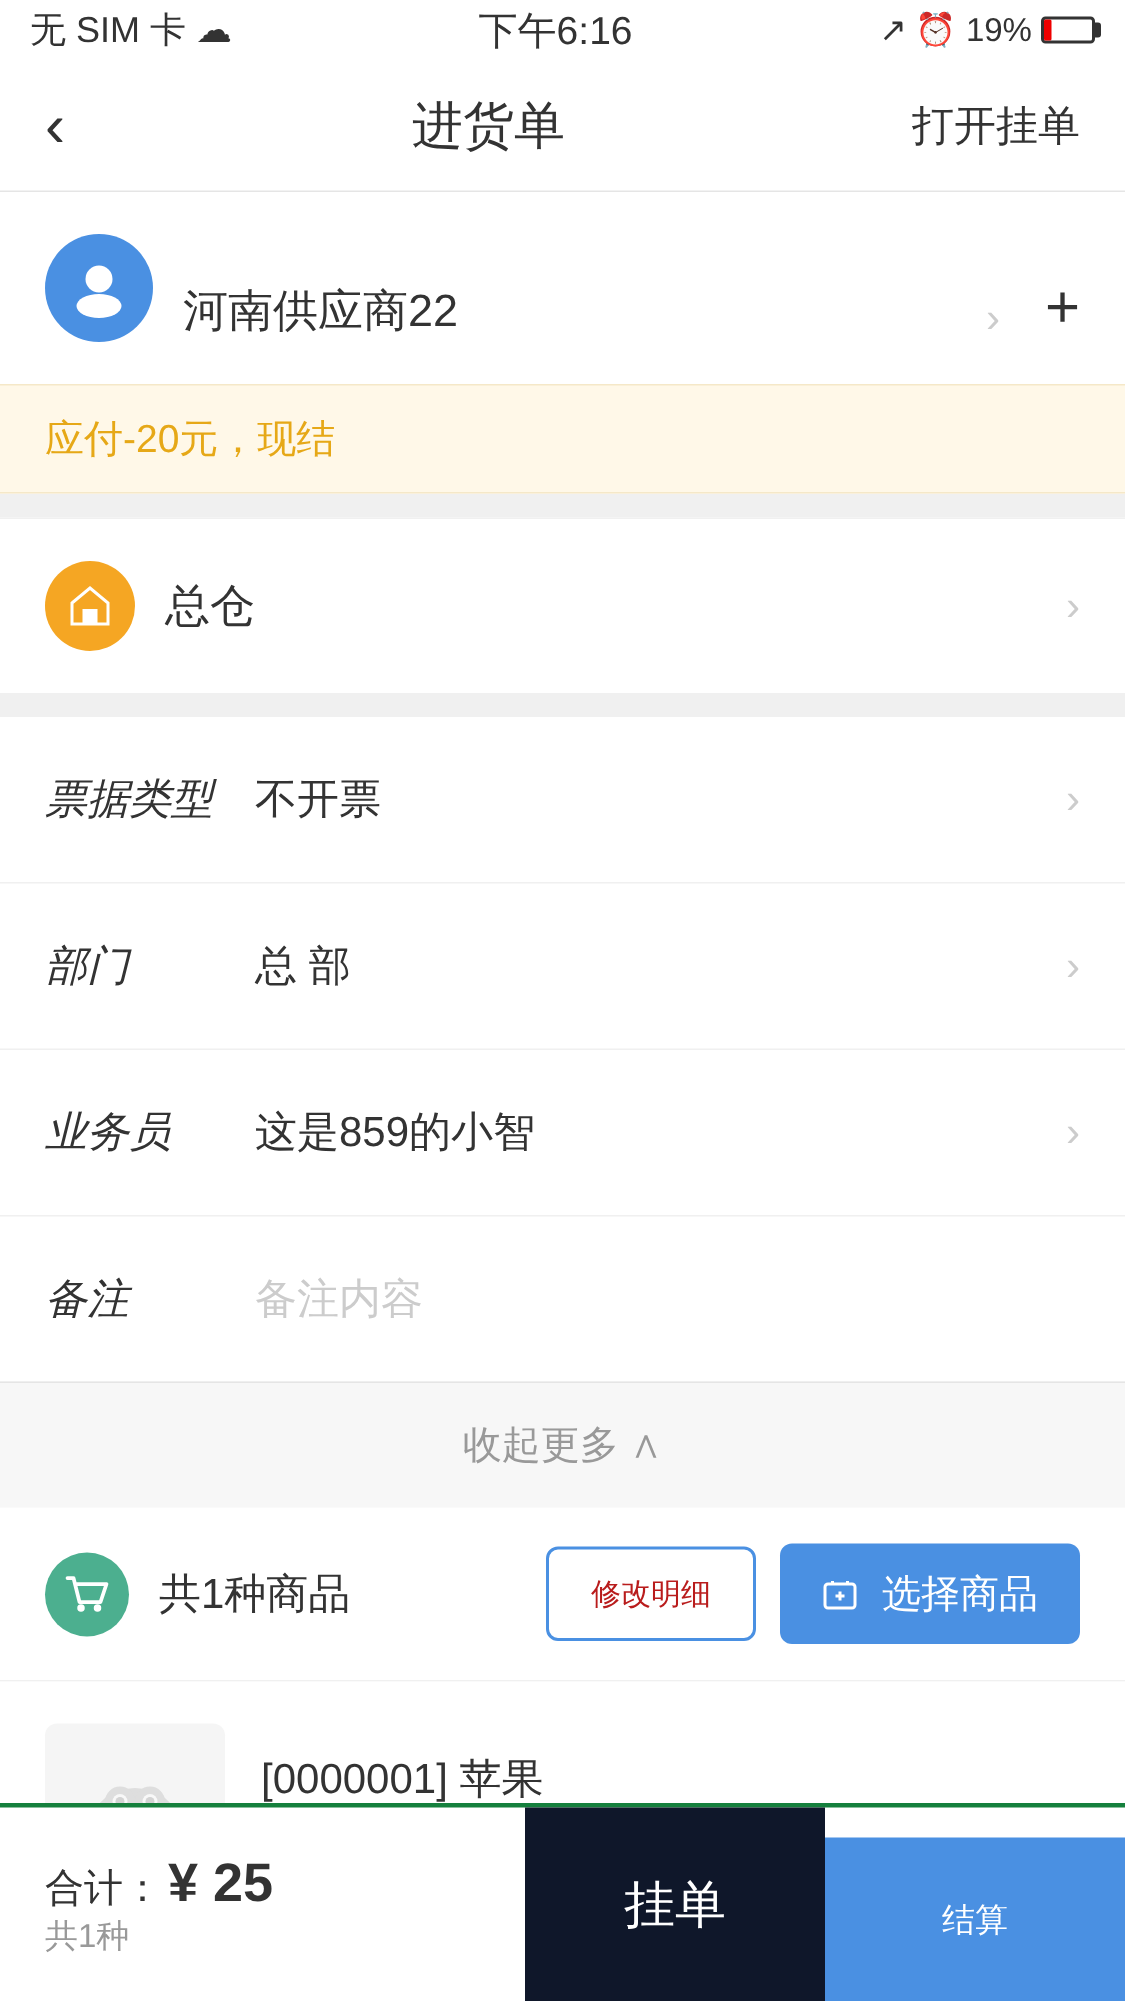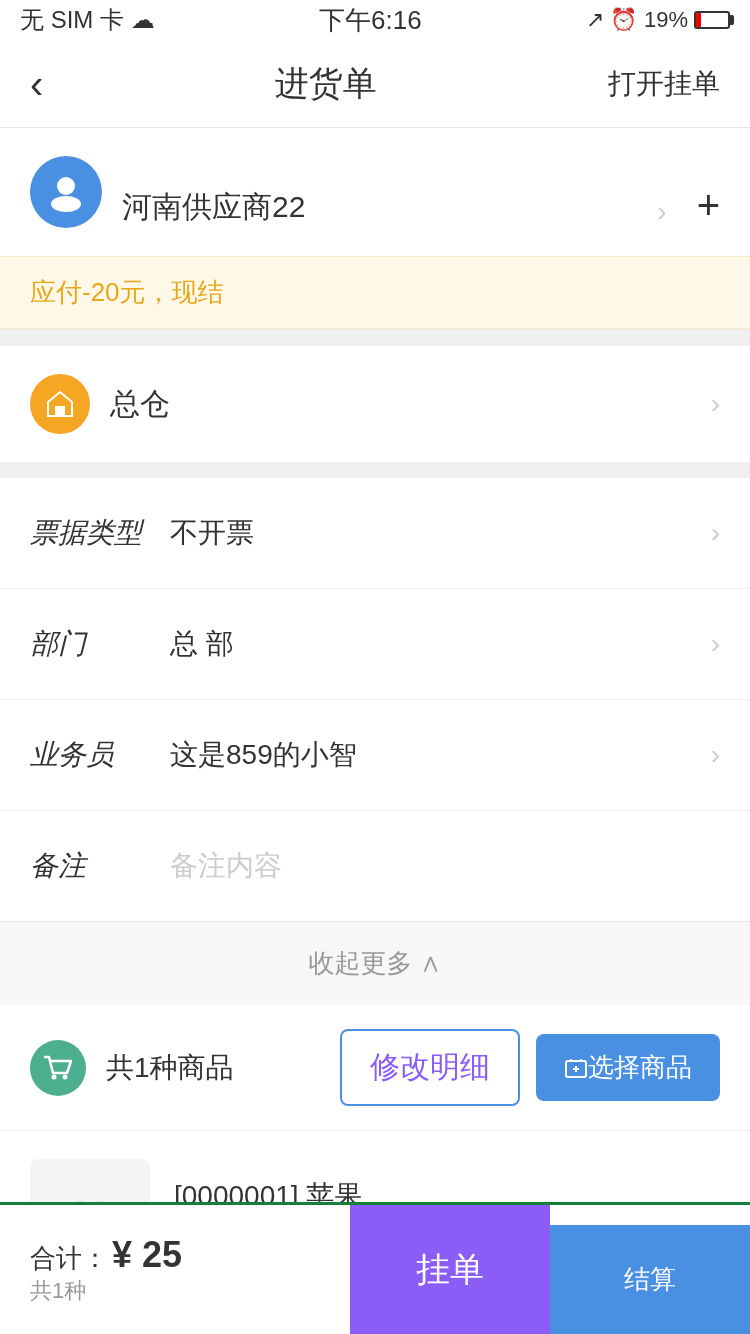--- a/index.html
+++ b/index.html
@@ -211,39 +211,39 @@
       flex-shrink: 0;
     }
     .products-icon svg { width: 30px; height: 30px; fill: #fff; }
     .products-count {
       flex: 1;
       font-size: 28px;
       color: #333;
     }
     .btn-outline {
       border: 2px solid #4A90E2;
-      color: #8b5cf6;
+      color: #b91c1c;
       background: #fff;
       padding: 16px 28px;
-      font-size: 30px;
+      font-size: 20px;
       border-radius: 8px;
       cursor: pointer;
       margin-right: 16px;
     }
     .btn-blue {
       background: #4A90E2;
       color: #fff;
       border: none;
       padding: 16px 28px;
       font-size: 26px;
       border-radius: 8px;
       cursor: pointer;
       display: flex;
       align-items: center;
-      gap: 0;
+      gap: 16px;
     }
 
     
     .product-item {
       background: #fff;
       display: flex;
       align-items: center;
       padding: 28px 30px;
       border-bottom: 1px solid #f0f0f0;
     }
@@ -312,34 +312,34 @@
       font-size: 36px;
       font-weight: 600;
       color: #333;
     }
     .total-count {
       font-size: 22px;
       color: #999;
     }
     .btn-hang {
       width: 200px;
-      background: #8b5cf6;
+      background: #0f172a;
       color: #fff;
       font-size: 34px;
       display: flex;
       align-items: center;
       justify-content: center;
       cursor: pointer;
       border: none;
     }
     .btn-checkout {
       width: 200px;
       background: #4A90E2;
       color: #fff;
-      font-size: 26px;
+      font-size: 22px;
       display: flex;
       align-items: center;
       justify-content: center;
       cursor: pointer;
       border: none;
       margin-top: 20px;
     }
 
     
     .owl-logo {

